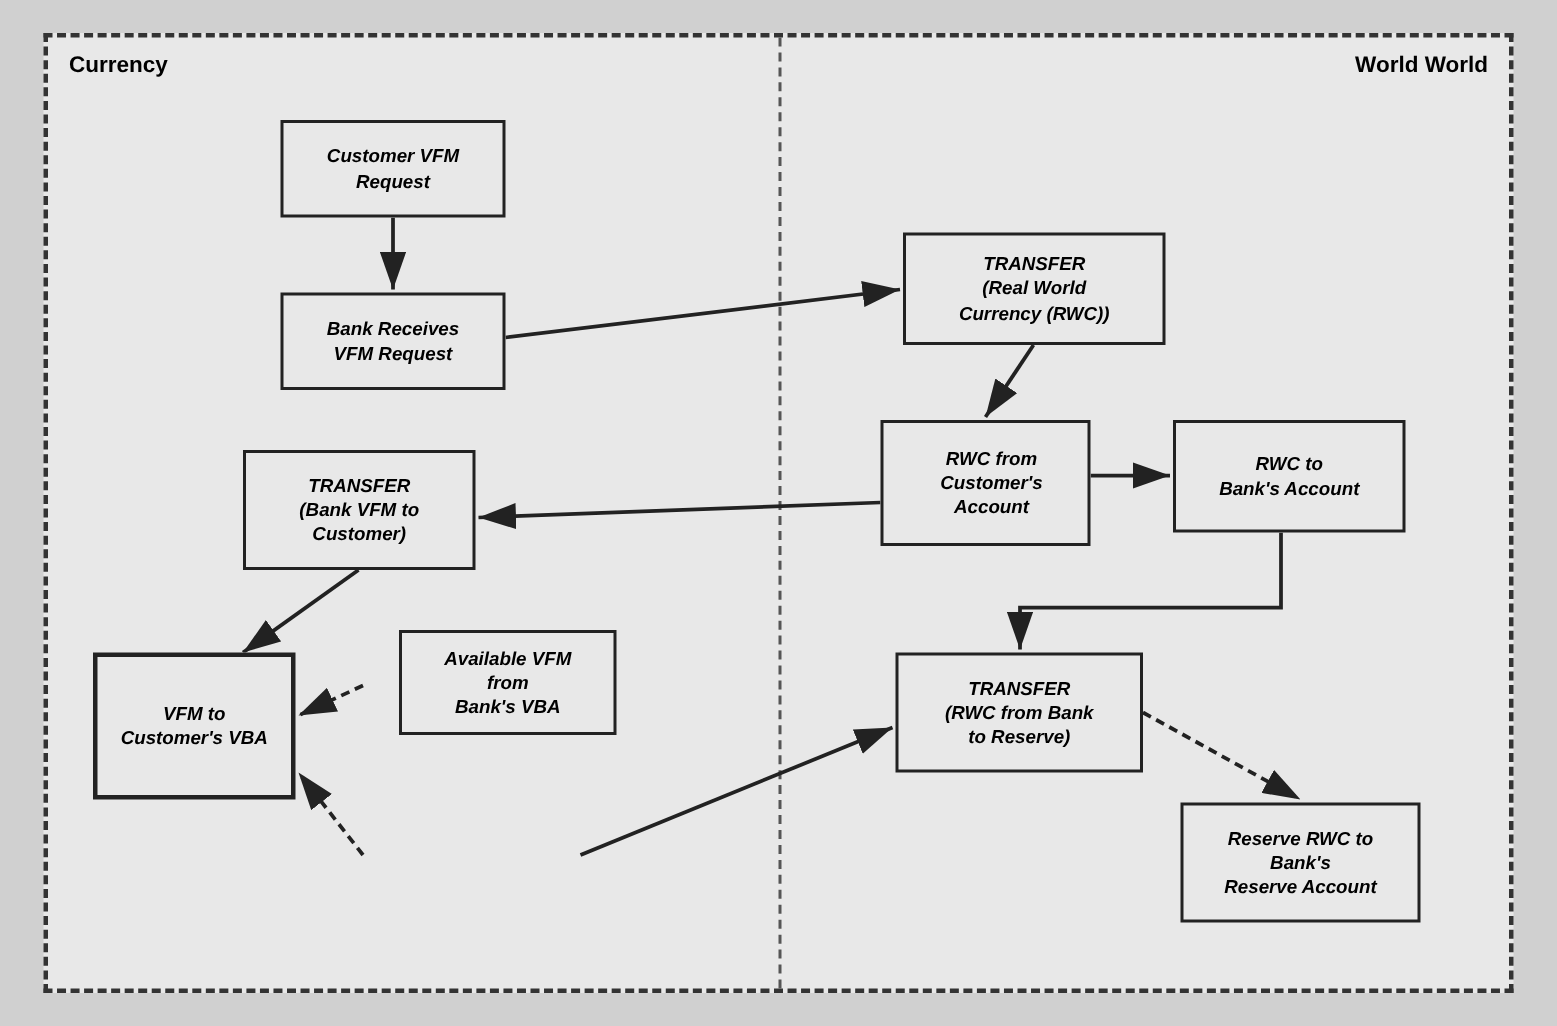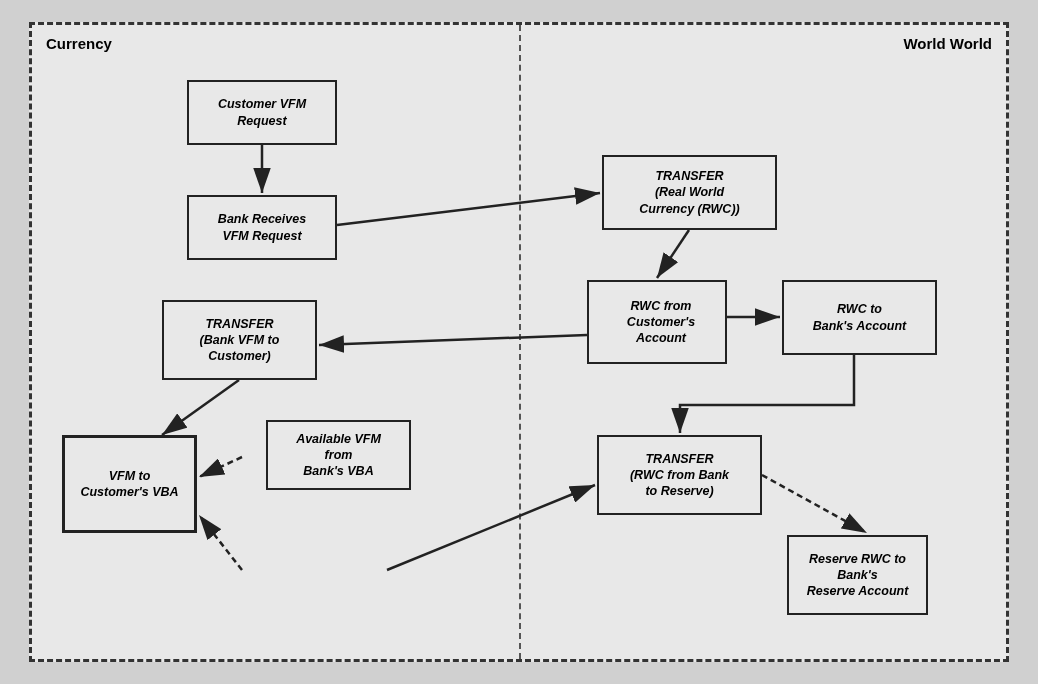--- a/index.html
+++ b/index.html
@@ -113,14 +113,14 @@
   </svg>
 <div class="box" style="left: 155px; top: 55px; width: 150px; height: 65px;">Customer VFM<br>Request</div>
     <div class="box" style="left: 155px; top: 170px; width: 150px; height: 65px;">Bank Receives<br>VFM Request</div>
     <div class="box" style="left: 570px; top: 130px; width: 175px; height: 75px;">TRANSFER<br>(Real World<br>Currency (RWC))</div>
     <div class="box" style="left: 555px; top: 255px; width: 140px; height: 84px; padding-left: 16px;">RWC from<br>Customer's<br>Account</div>
     <div class="box" style="left: 750px; top: 255px; width: 155px; height: 75px;">RWC to<br>Bank's Account</div>
     <div class="box" style="left: 130px; top: 275px; width: 155px; height: 80px;">TRANSFER<br>(Bank VFM to<br>Customer)</div>
     <div class="box box-thick" style="left: 30px; top: 410px; width: 135px; height: 98px;">VFM to<br>Customer's VBA</div>
     <div class="box" style="left: 210px; top: 395px; width: 145px; height: 70px; margin-left: 24px;">Available VFM<br>from<br>Bank's VBA</div>
     <div class="box" style="left: 565px; top: 410px; width: 165px; height: 80px;">TRANSFER<br>(RWC from Bank<br>to Reserve)</div>
-    <div class="box" style="left: 755px; top: 510px; width: 141px; height: 80px;">Reserve RWC to<br>Bank's<br>Reserve Account</div>
+    <div class="box" style="left: 755px; top: 510px; width: 160px; height: 80px;">Reserve RWC to<br>Bank's<br>Reserve Account</div>
   </div>
 
 </body></html>

